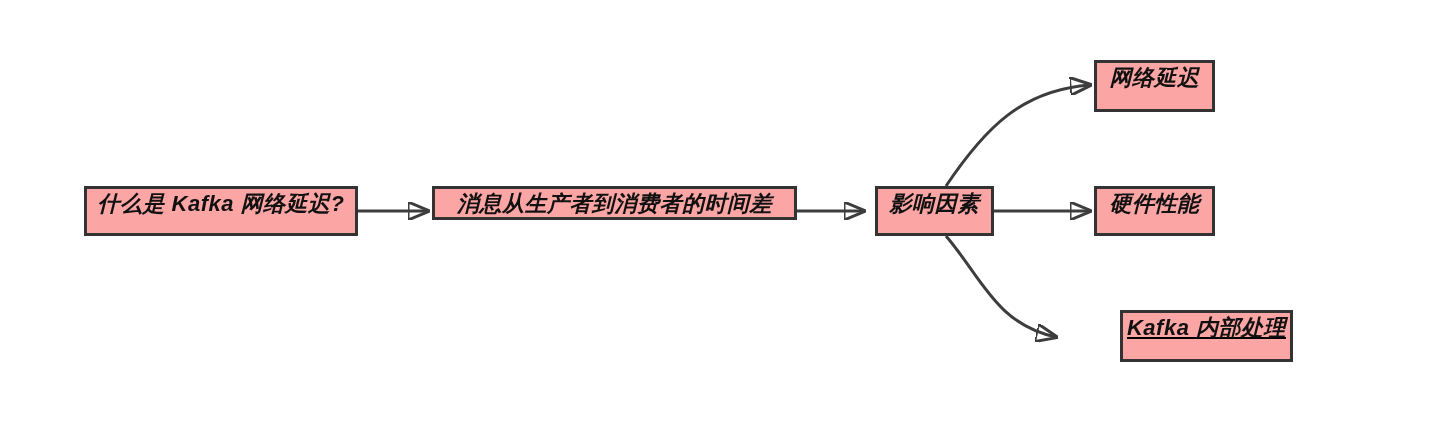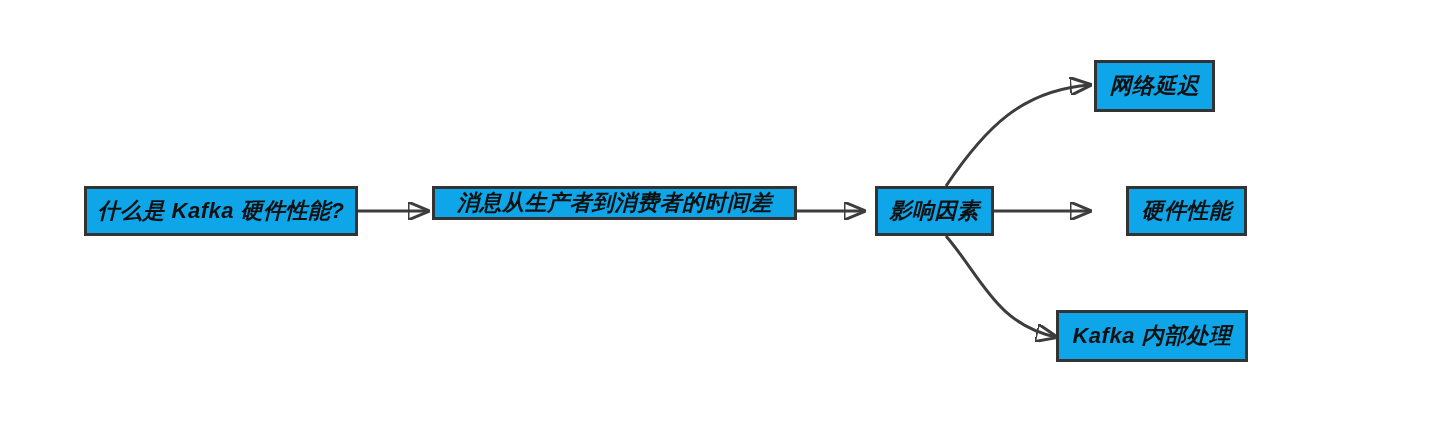--- a/index.html
+++ b/index.html
@@ -24,62 +24,61 @@
     pointer-events: none;
   }
   .edges path {
     fill: none;
     stroke: #3d3d3d;
     stroke-width: 3;
   }
   .node {
     position: absolute;
     box-sizing: border-box;
-    background: #0ea5e9;
+    background: #fca5a5;
     border: 3px solid #333333;
     display: flex;
-    align-items: center;
     justify-content: center;
     white-space: nowrap;
   }
   .node .label {
     font-weight: 700;
     font-style: italic;
     font-size: 22px;
     color: #111111;
     letter-spacing: 0.5px;
   }
   
   .n-question { left: 84px;   top: 186px; width: 274px; height: 50px; }
   .n-definition { left: 432px; top: 186px; width: 365px; height: 34px; }
   .n-factors { left: 868px;  top: 186px; width: 119px; height: 50px; margin-left: 7px; }
   .n-network { left: 1094px; top: 60px;  width: 121px; height: 52px; }
-  .n-hardware { left: 1094px; top: 186px; width: 121px; height: 50px; margin-left: 32px; }
-  .n-internal { left: 1056px; top: 310px; width: 192px; height: 52px; }
+  .n-hardware { left: 1094px; top: 186px; width: 121px; height: 50px; }
+  .n-internal { left: 1120px; top: 310px; width: 173px; height: 52px; text-decoration: underline; }
 </style>
 </head>
 <body>
 
 <div class="canvas">
 
   <svg class="edges" viewBox="0 0 1440 422" xmlns="http://www.w3.org/2000/svg">
     <defs>
       <marker id="arrowhead" markerUnits="userSpaceOnUse" markerWidth="22" markerHeight="18" refX="20" refY="9" orient="auto">
         <path d="M0,0 L22,9 L0,18 Z" fill="#3d3d3d" stroke="none"></path>
       </marker>
     </defs>
     <path d="M 358 211 L 428 211" marker-end="url(#arrowhead)"></path>
     <path d="M 797 211 L 864 211" marker-end="url(#arrowhead)"></path>
     <path d="M 987 211 L 1090 211" marker-end="url(#arrowhead)"></path>
     <path d="M 946 186 C 985 128, 1022 90, 1090 85" marker-end="url(#arrowhead)"></path>
     <path d="M 946 236 C 982 278, 996 324, 1056 337" marker-end="url(#arrowhead)"></path>
   </svg>
 
   <div class="node n-question">
-    <span class="label">什么是 Kafka 硬件性能?</span>
+    <span class="label">什么是 Kafka 网络延迟?</span>
   </div>
 
   <div class="node n-definition">
     <span class="label">消息从生产者到消费者的时间差</span>
   </div>
 
   <div class="node n-factors">
     <span class="label">影响因素</span>
   </div>
 

